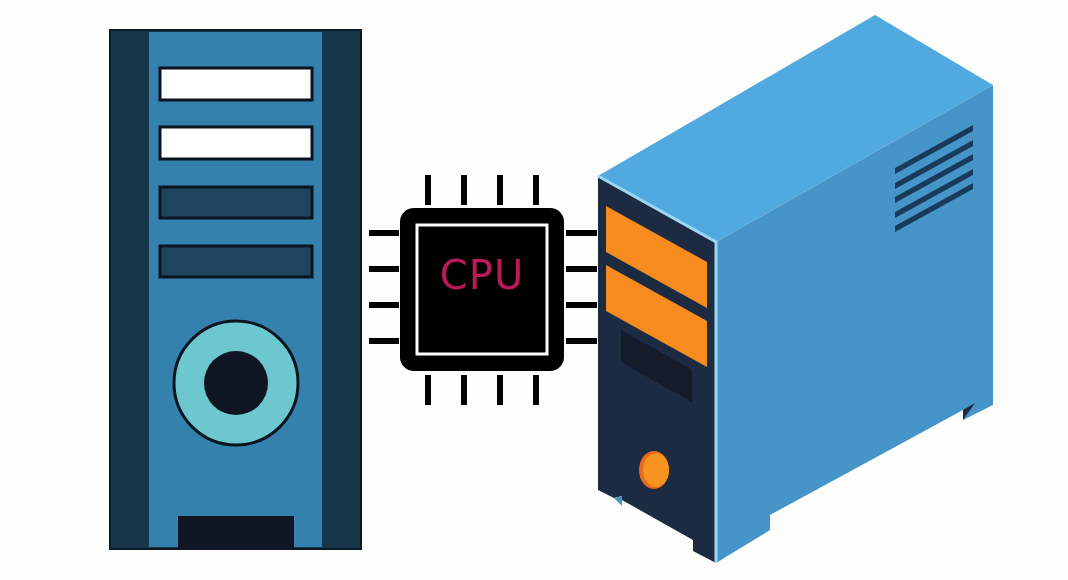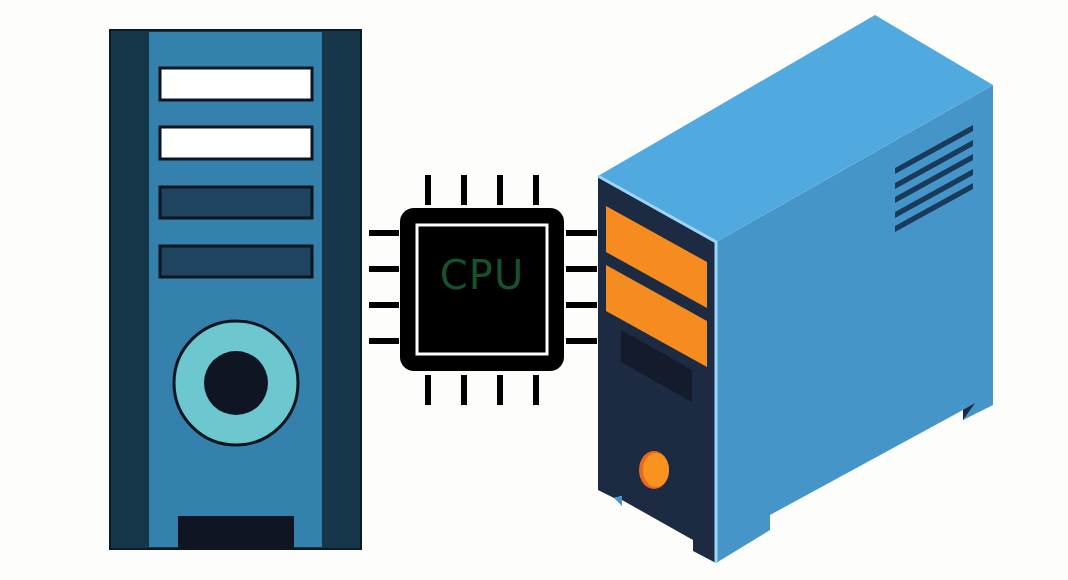--- a/index.html
+++ b/index.html
@@ -1,18 +1,18 @@
 <!DOCTYPE html>
 <html><head>
 <meta charset="utf-8">
 <style>
   html,body{margin:0;padding:0;background:#fdfdfb;}
   body{width:1068px;height:580px;position:relative;overflow:hidden;font-family:"Liberation Sans",sans-serif;}
   svg{position:absolute;left:0;top:0;}
-  .cpu-label{position:absolute;left:416px;top:252px;width:132px;text-align:center;color:#14532d;font-family:"DejaVu Sans",sans-serif;font-size:40px;letter-spacing:1px;}
+  .cpu-label{position:absolute;left:416px;top:252px;width:132px;text-align:center;color:#be185d;font-family:"DejaVu Sans",sans-serif;font-size:40px;letter-spacing:1px;}
 </style>
 </head>
 <body>
 
 <svg width="1068" height="580" viewBox="0 0 1068 580">
 
   <g>
     <rect x="110" y="30" width="251" height="519" fill="#16374a" stroke="#0c1a24" stroke-width="2"></rect>
     <rect x="149" y="32" width="173" height="515" fill="#3581ad"></rect>
     <rect x="160" y="68" width="152" height="32" fill="#ffffff" stroke="#0a1520" stroke-width="3"></rect>

